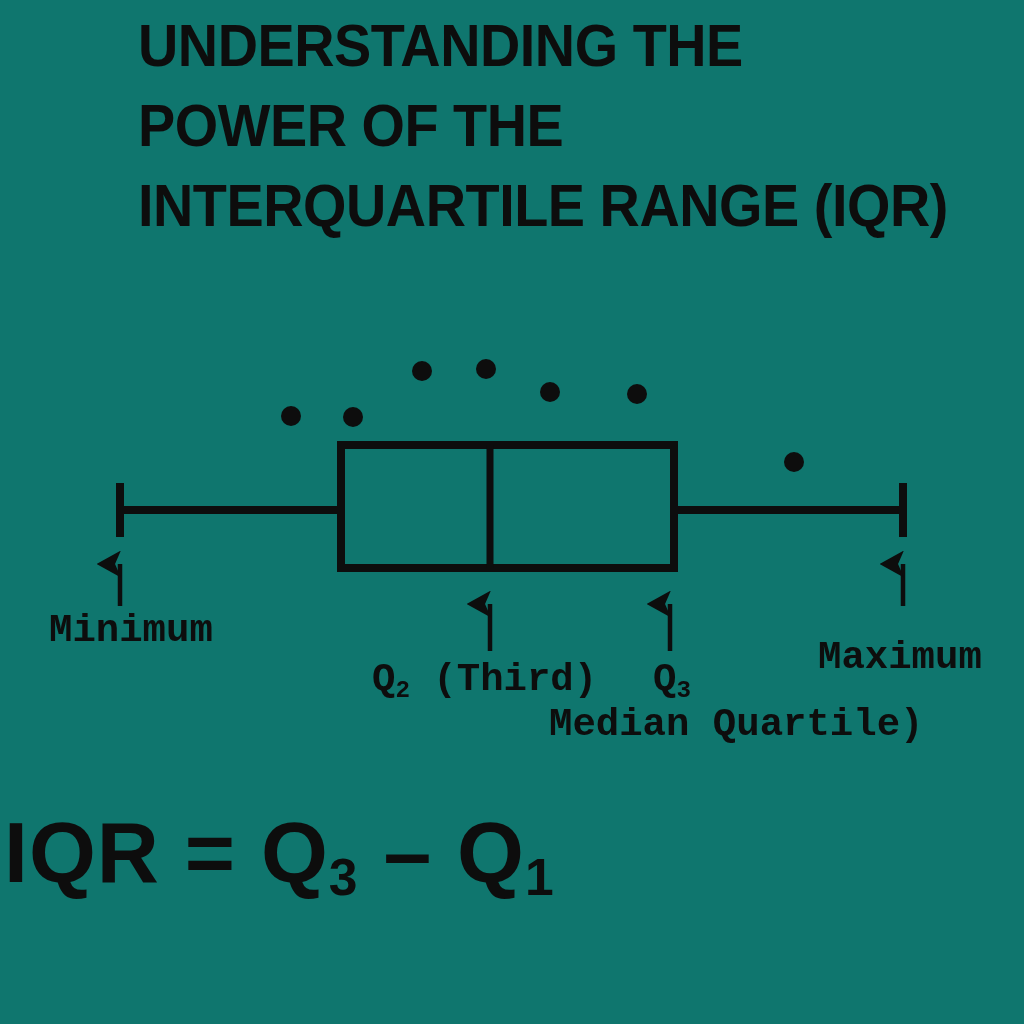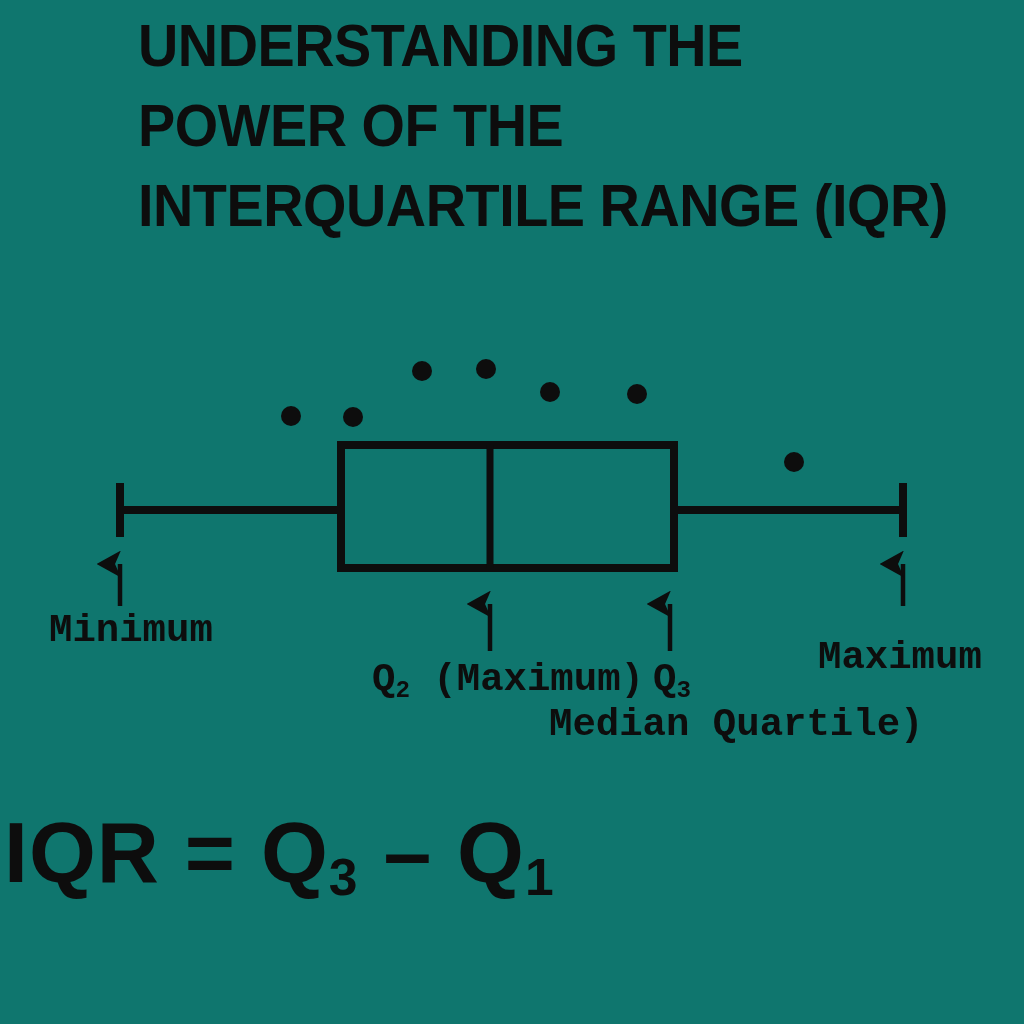--- a/index.html
+++ b/index.html
@@ -146,21 +146,21 @@
 
   <div class="fig-label" id="label-minimum">
     <span>Minimum</span>
   </div>
 
   <div class="fig-label" id="label-maximum">
     <span>Maximum</span>
   </div>
 
   <div class="fig-label" id="label-q2">
-    <span>Q</span><sub>2</sub><span> (Maximum)</span>
+    <span>Q</span><sub>2</sub><span> (Third)</span>
   </div>
 
   <div class="fig-label" id="label-q3">
     <span>Q</span><sub>3</sub>
   </div>
 
   <div class="fig-label" id="label-thirdq">
     <span>Median Quartile)</span>
   </div>
 

